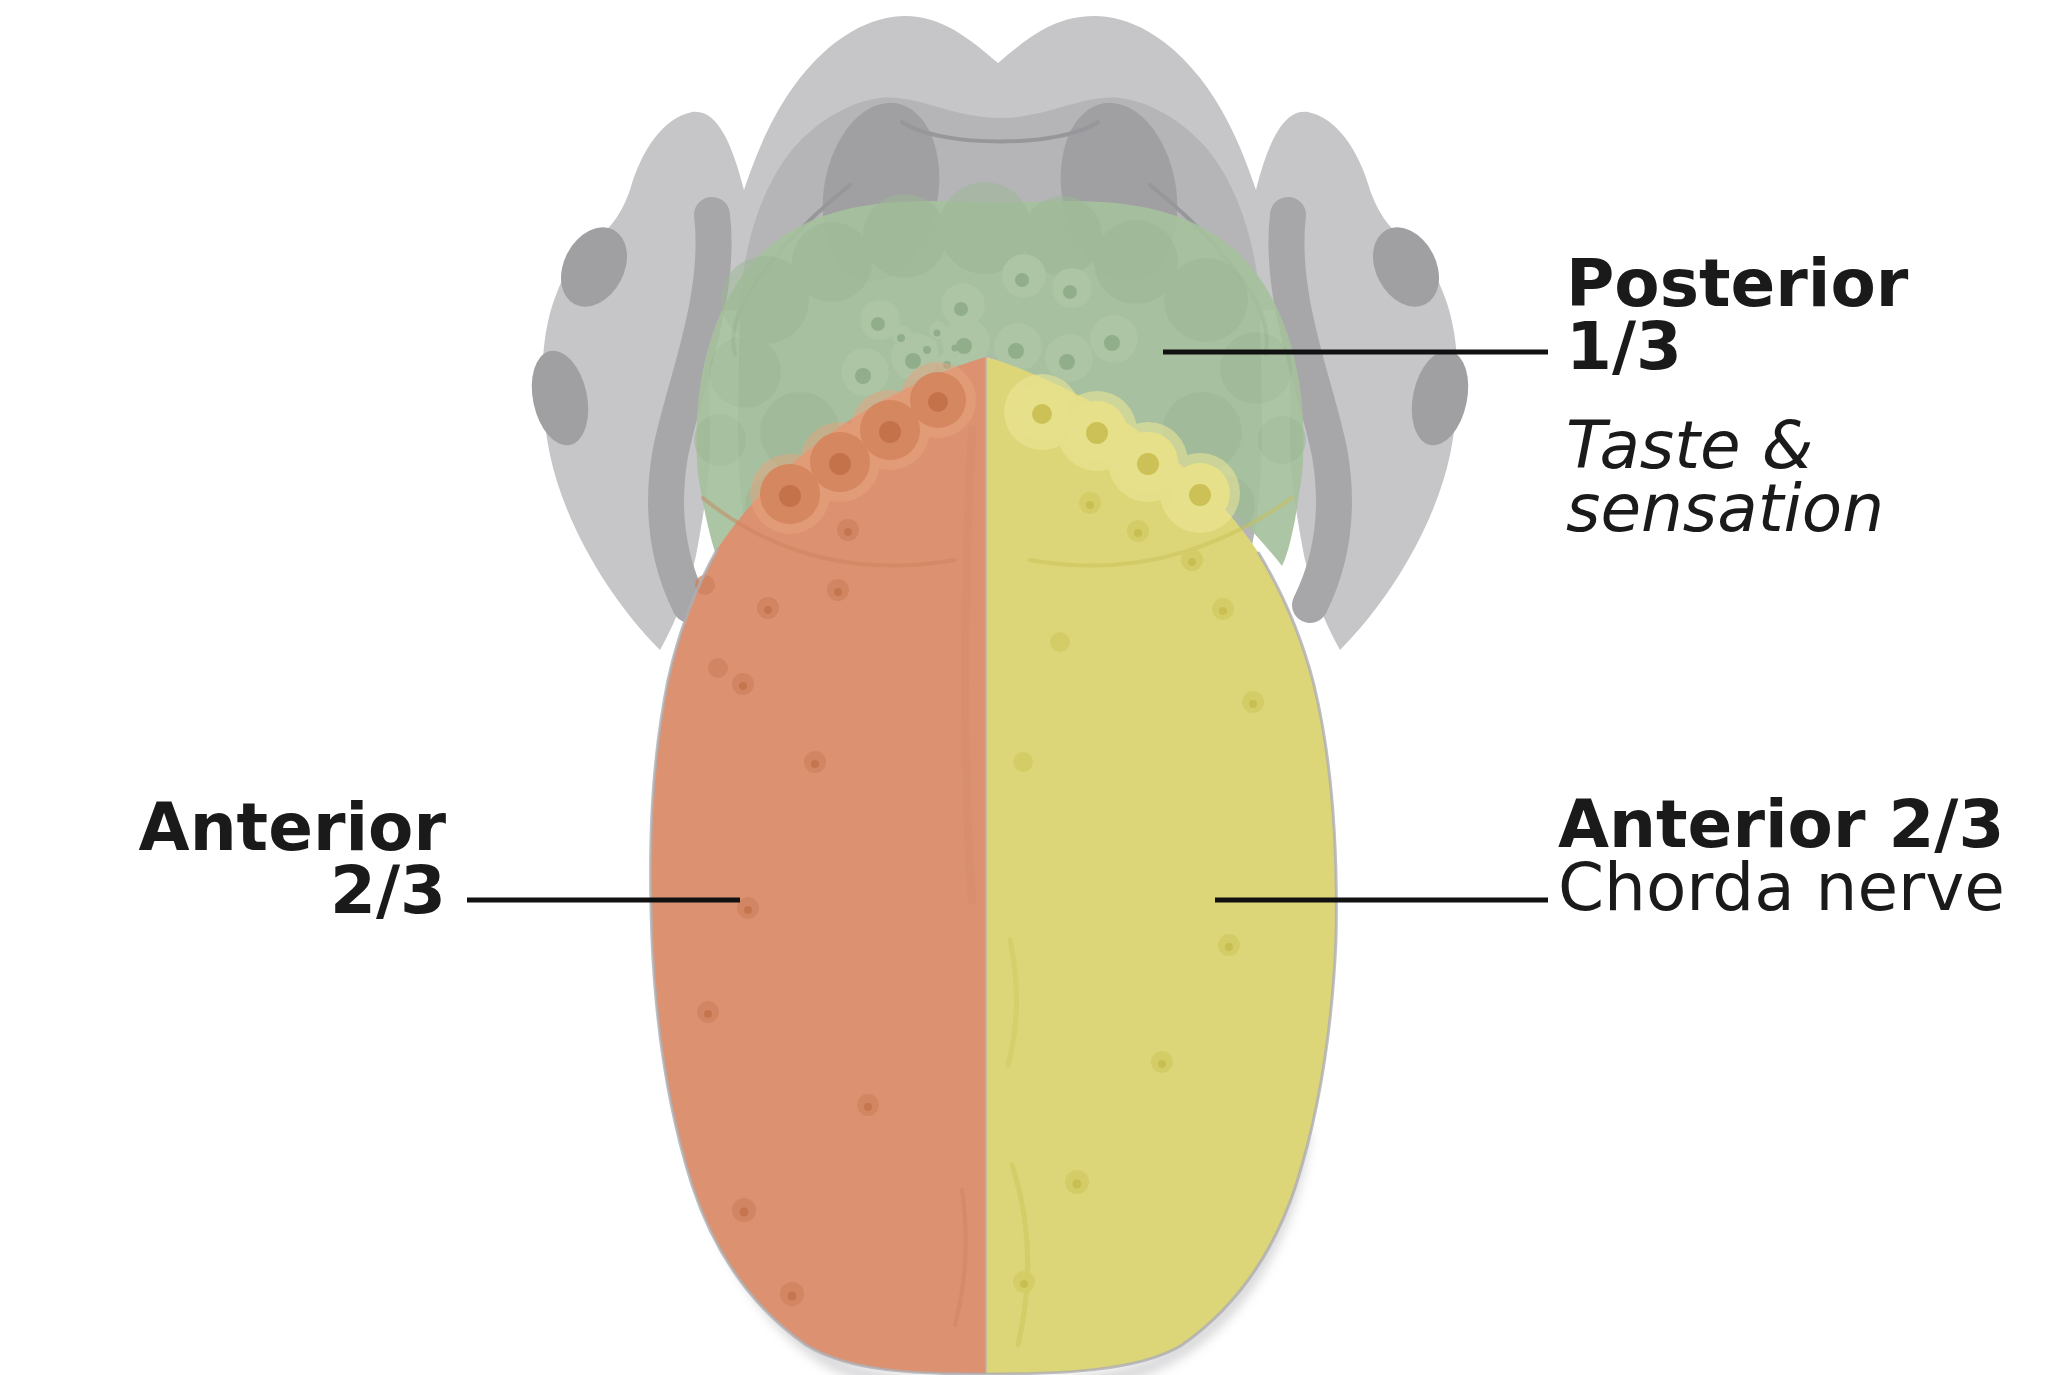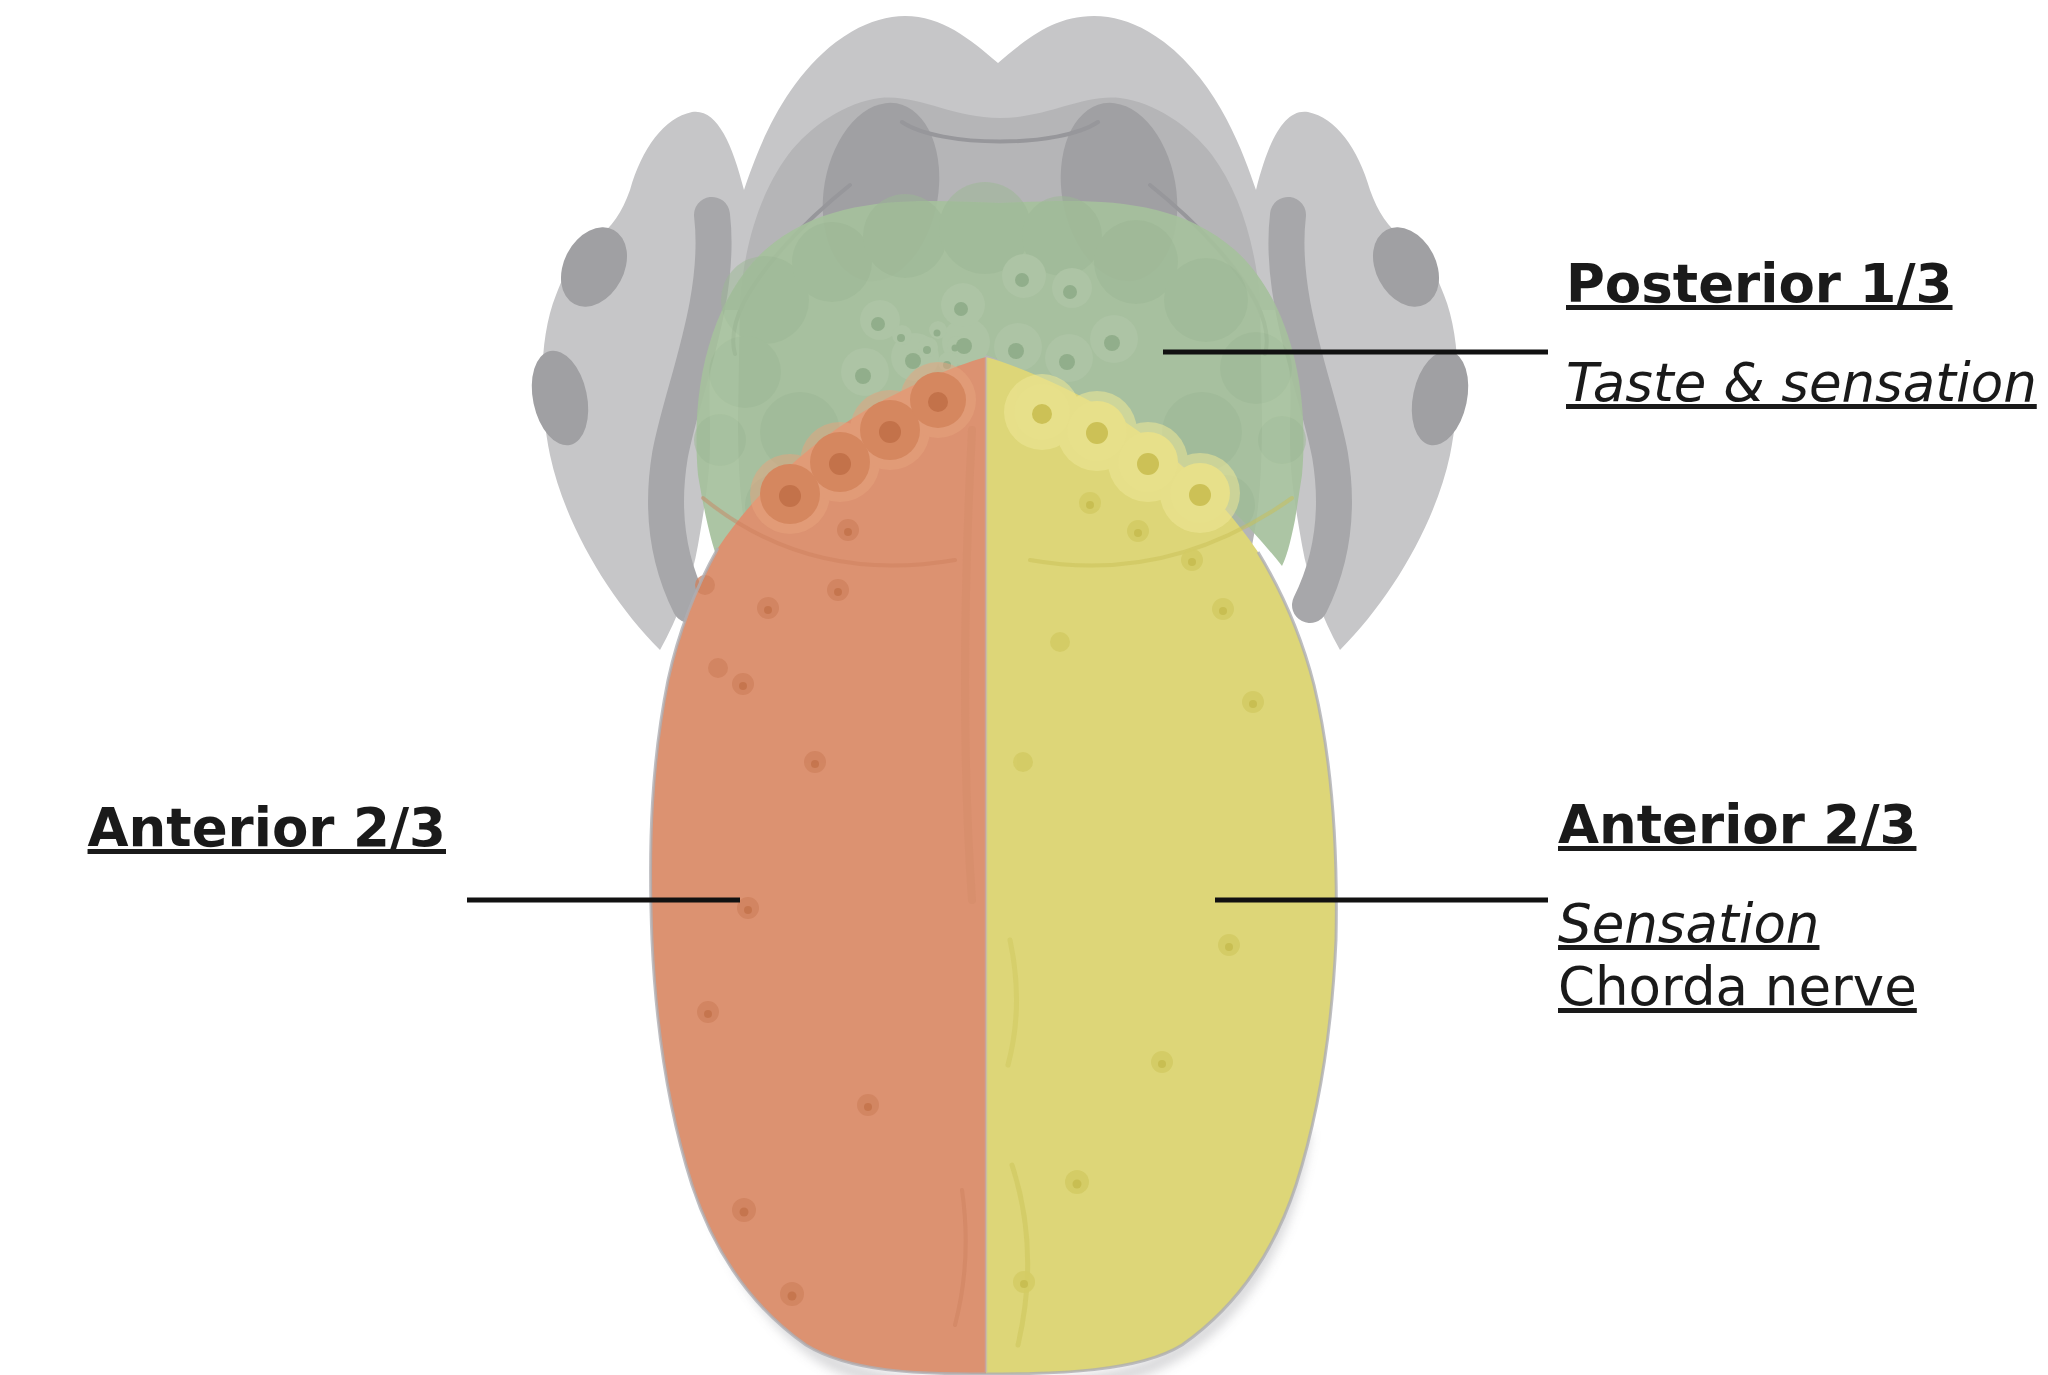--- a/index.html
+++ b/index.html
@@ -7,24 +7,23 @@
     position:relative;
     width:2048px;height:1375px;
     background:#ffffff;
     overflow:hidden;
     font-family:"DejaVu Sans", sans-serif;
     color:#1a1a1a;
   }
   .canvas svg{position:absolute;left:0;top:0;}
   .label-block{
     position:absolute;
-    font-size:53px;
+    font-size:66px;
     line-height:63px;
     color:#1a1a1a;
-    text-decoration:underline;
   }
   .label-block .hd{font-weight:700;}
   .label-block .mod{font-style:italic;margin-top:36px;}
   .align-right{text-align:right;}
   .align-left{text-align:left;}
 </style>
 </head>
 <body>
 
 <div class="canvas">
@@ -332,17 +331,16 @@
     <div class="hd">Posterior 1/3</div>
     <div class="mod">Taste &amp; sensation</div>
   </div>
 
   <div class="label-block align-right" style="left:26px;top:796px;width:420px;">
     <div class="hd">Anterior 2/3</div>
   </div>
 
   <div class="label-block align-left" style="left:1558px;top:793px;width:480px;">
     <div class="hd">Anterior 2/3</div>
-    <div class="mod">Sensation</div>
     <div class="nv">Chorda nerve</div>
   </div>
 
 </div>
 
 </body></html>

